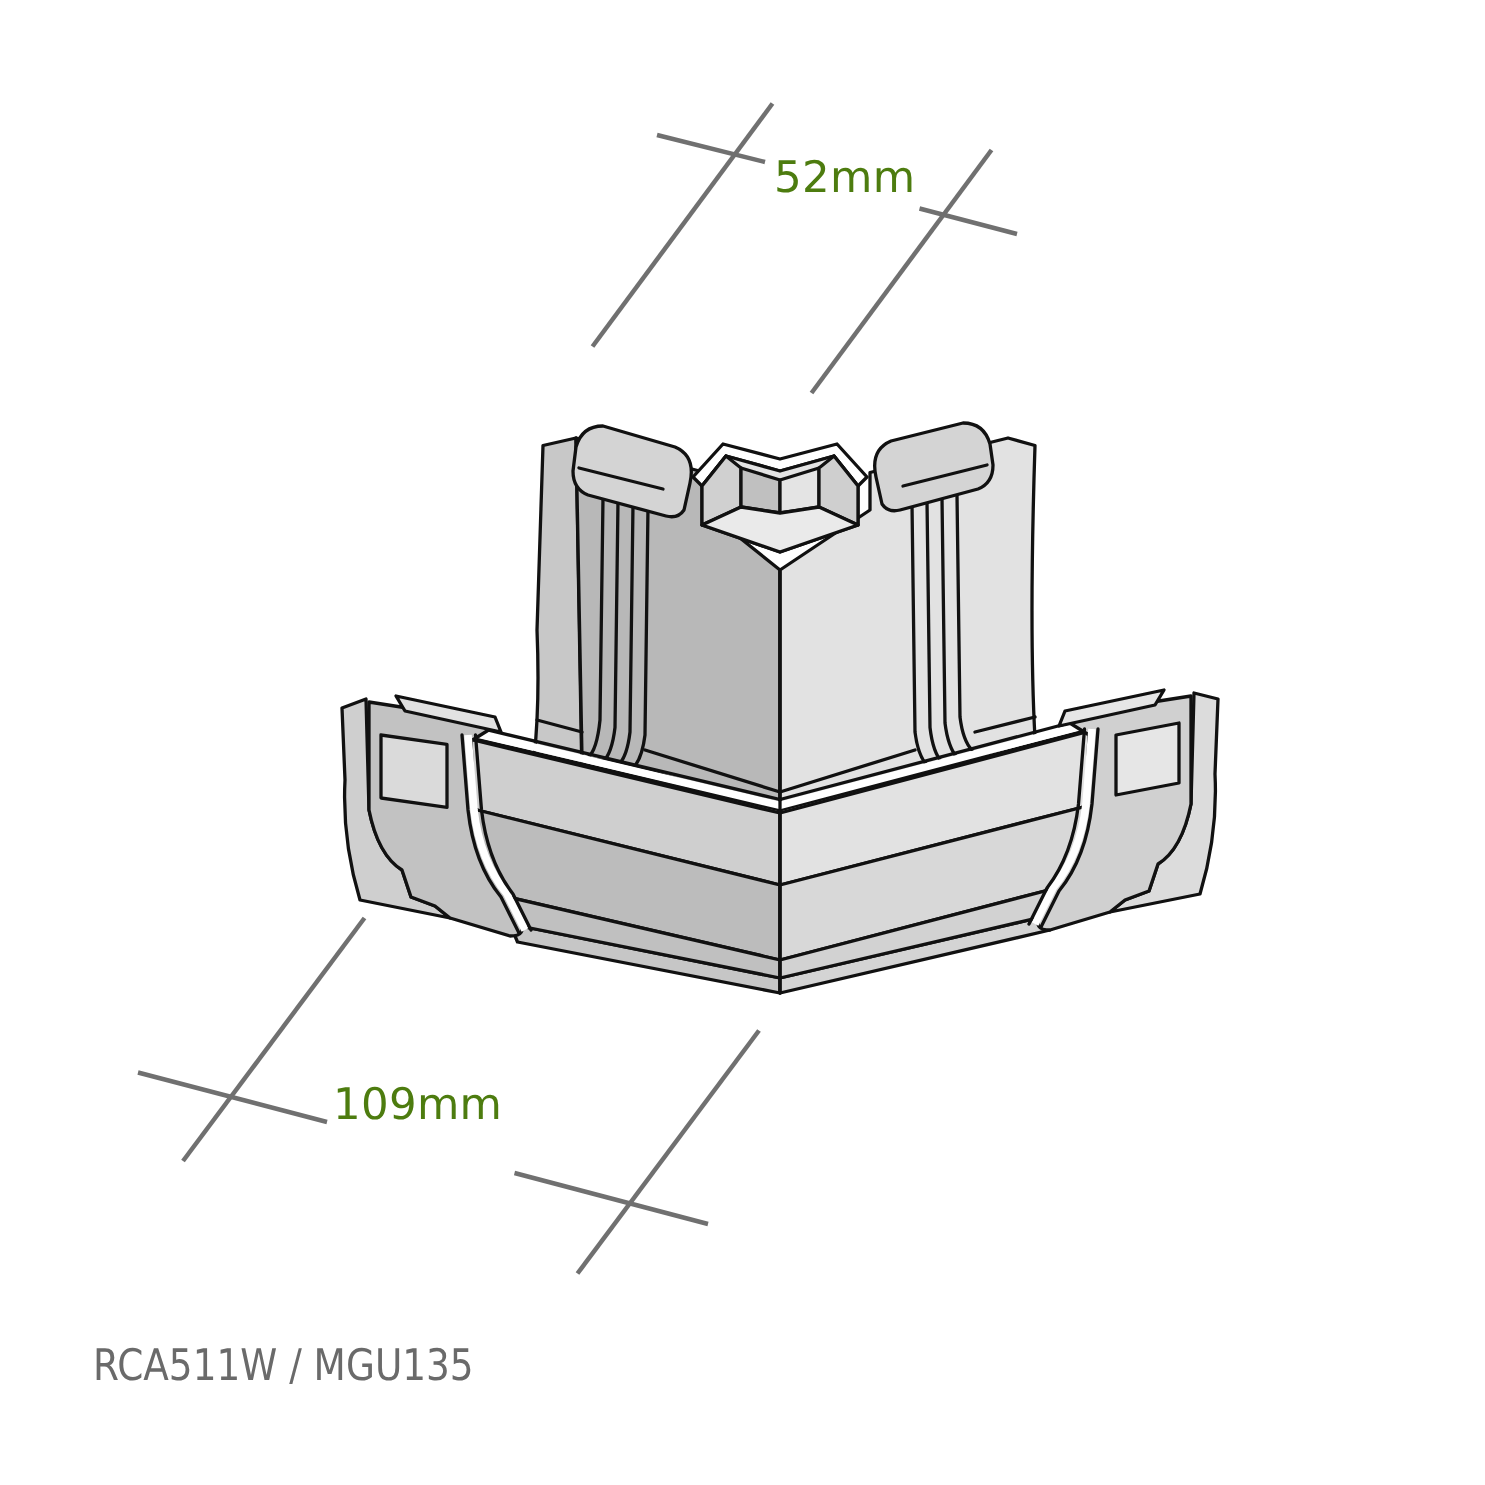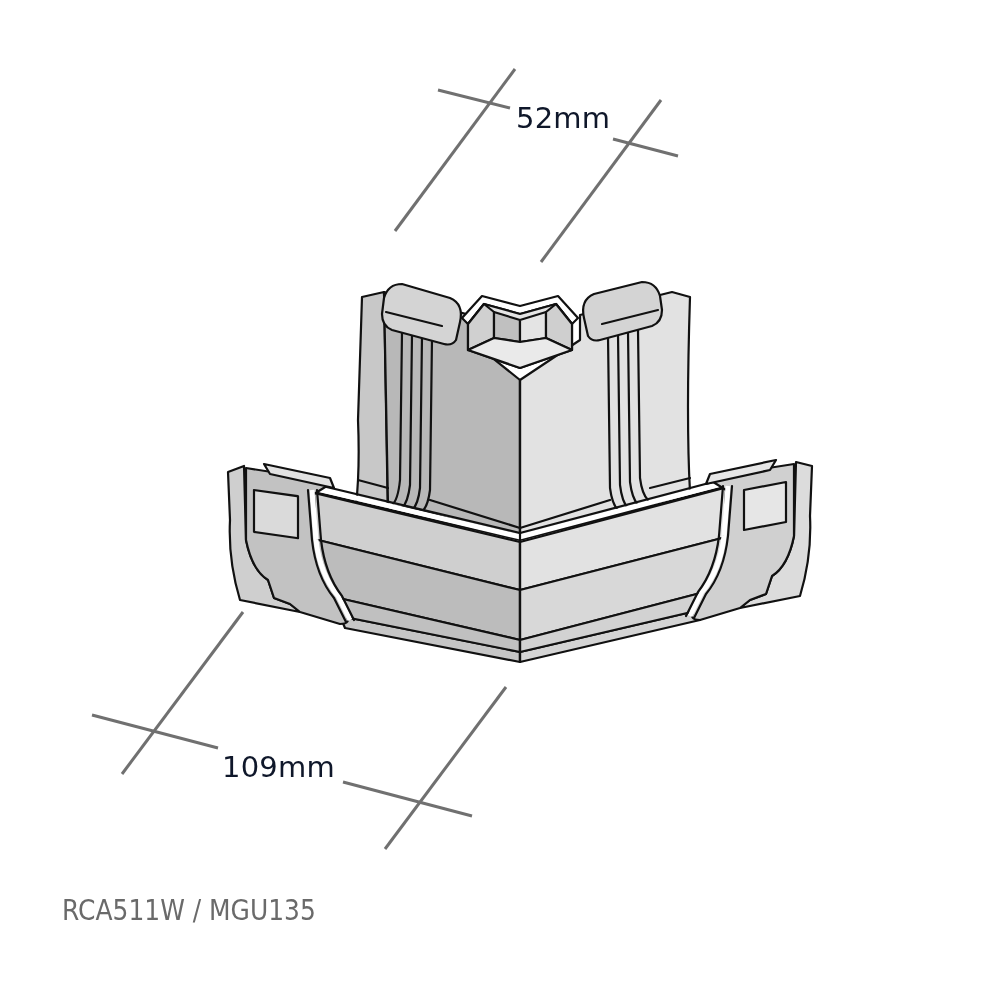--- a/index.html
+++ b/index.html
@@ -1,20 +1,20 @@
 <!DOCTYPE html>
 <html><head>
   <meta charset="utf-8">
   <style>
     html, body { margin: 0; padding: 0; background: #ffffff; }
     body { width: 990px; height: 990px; position: relative; overflow: hidden; font-family: "DejaVu Sans", sans-serif; }
     svg.drawing { position: absolute; left: 0; top: 0; width: 990px; height: 990px; }
-    .dim-label { position: absolute; color: #0f172a; font-family: "DejaVu Sans", sans-serif; font-size: 29px; letter-spacing: 0.2px; white-space: nowrap; background: transparent; }
+    .dim-label { position: absolute; color: #4d7c0f; font-family: "DejaVu Sans", sans-serif; font-size: 29px; letter-spacing: 0.2px; white-space: nowrap; background: transparent; }
     .dim-top { left: 516px; top: 101px; }
-    .dim-bottom { left: 222px; top: 750px; }
+    .dim-bottom { left: 222px; top: 719px; }
     .product-code { position: absolute; left: 62px; top: 893px; color: #6a6a6a; font-family: "DejaVu Sans", sans-serif; font-size: 29px; white-space: nowrap; transform: scaleX(0.86); transform-origin: left top; }
     .ln { stroke: #111; stroke-width: 2.2; stroke-linejoin: round; stroke-linecap: round; }
     .dim { stroke: #707070; stroke-width: 3; stroke-linecap: butt; fill: none; }
   </style>
 </head>
 <body>
 
 <svg class="drawing" viewBox="0 0 990 990" xmlns="http://www.w3.org/2000/svg">
 
   <g>

